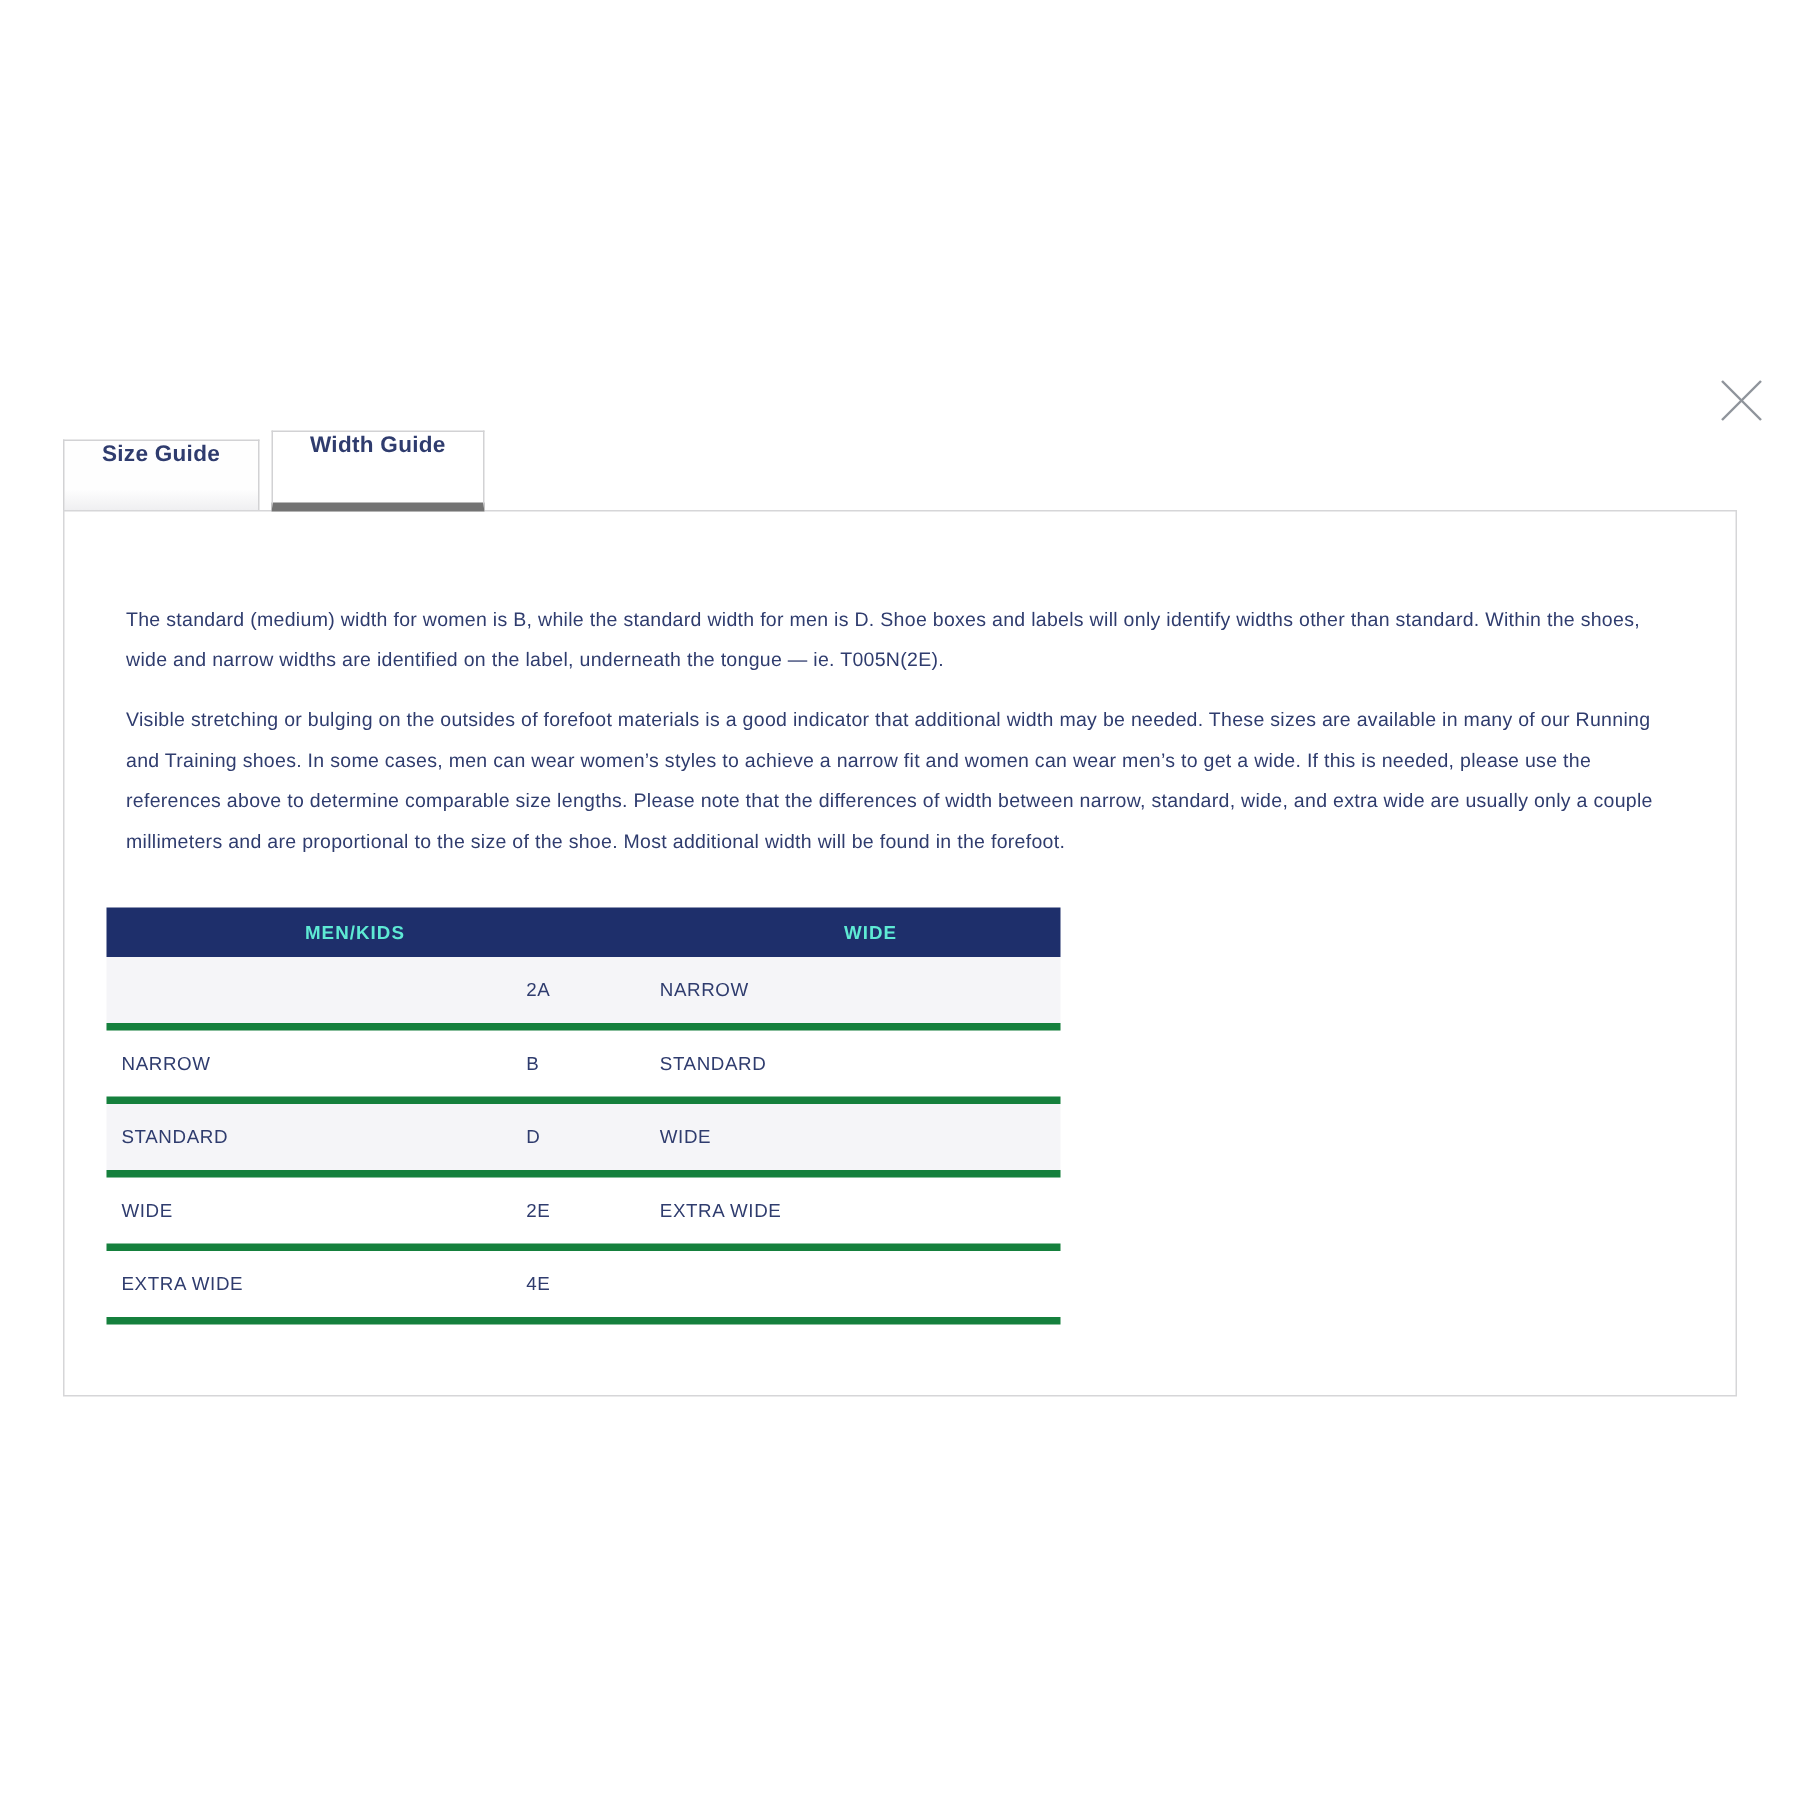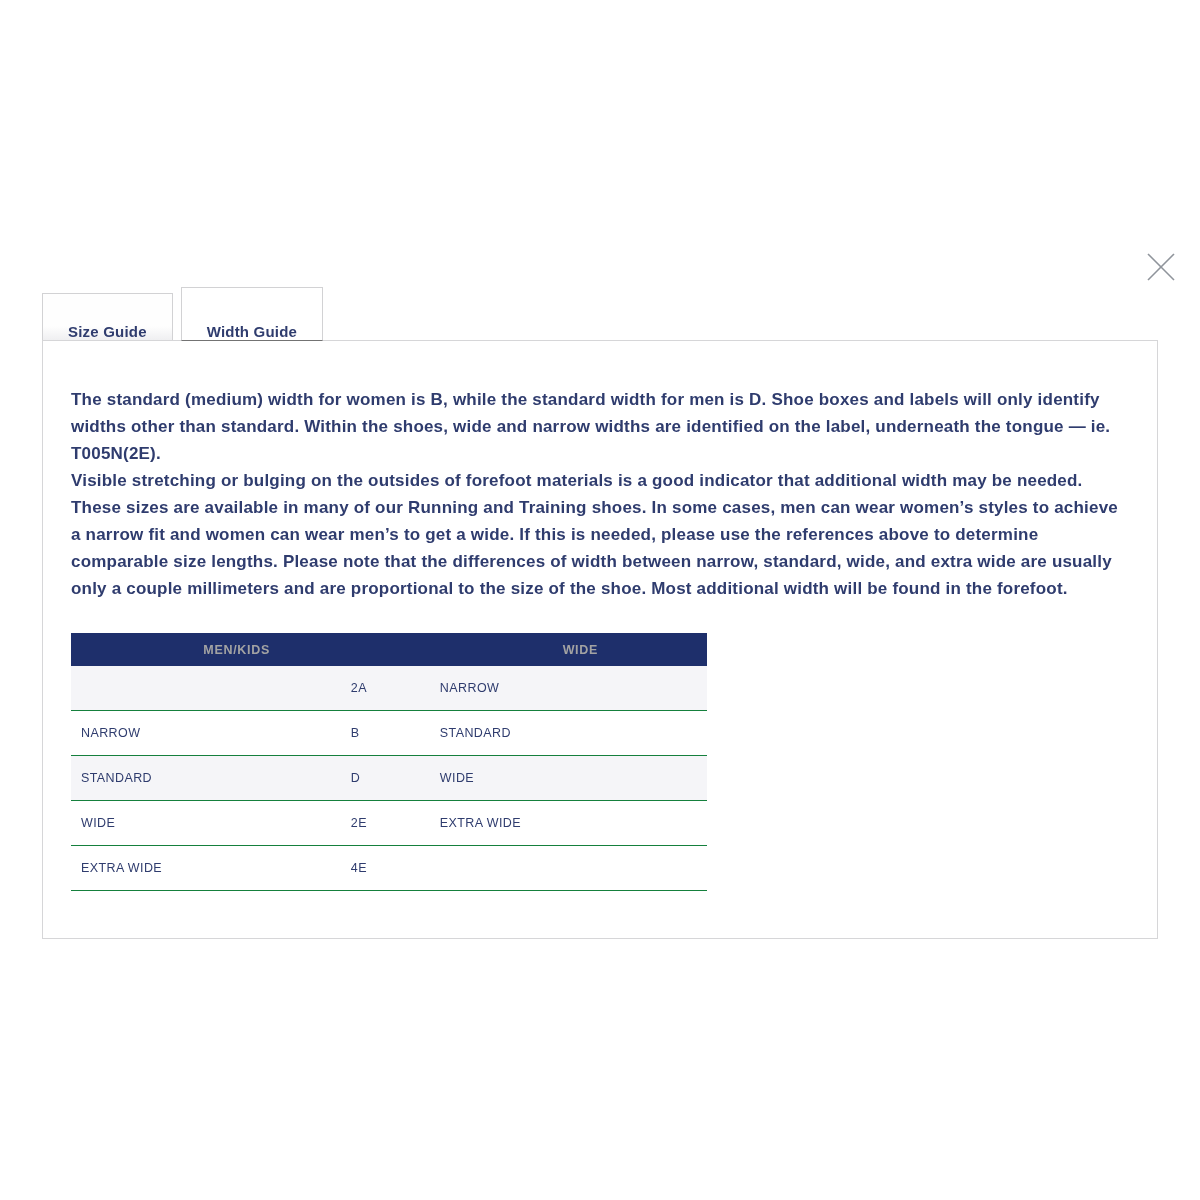--- a/index.html
+++ b/index.html
@@ -48,83 +48,82 @@
     box-sizing: border-box;
     border: 1px solid #d2d2d4;
     padding: 0 25px;
     font-size: 15px;
     font-weight: 700;
     letter-spacing: 0.2px;
     color: #2f3c6e;
     cursor: pointer;
     white-space: nowrap;
     display: flex;
-    align-items: flex-end;
+    align-items: flex-start;
   }
   .tab.inactive {
     height: 47px;
     background: linear-gradient(#fefefe 70%, #efeff1 100%);
     margin-right: 8px;
     border-bottom: none;
   }
   .tab.active {
     height: 54px;
     background: #ffffff;
-    border-bottom: 1px solid #737373;
+    border-bottom: 6px solid #737373;
     margin-bottom: -1px;
     z-index: 3;
   }
 
   
   .panel {
     position: relative;
     z-index: 1;
     box-sizing: border-box;
     border: 1px solid #d6d6d8;
     background: #ffffff;
     padding: 45px 28px 47px 28px;
     min-height: 584px;
   }
 
   .panel p {
-    margin: 0;
-    font-size: 17px;
+    margin: 13px;
+    font-size: 13px;
     line-height: 27px;
     letter-spacing: 0.2px;
     max-width: 1066px;
-    font-weight: bold;
   }
   .panel p.heading {
     margin-top: 33px;
   }
 
   
   .width-table {
     margin-top: 31px;
     width: 636px;
   }
   .thead {
     display: grid;
     grid-template-columns: 44% 14% 42%;
     background: #1e2f6b;
     height: 33px;
     align-items: center;
-    color: #a3a3a3;
+    color: #5eead4;
     font-size: 12.5px;
     font-weight: 700;
     letter-spacing: 0.7px;
     text-align: center;
     padding-left: 33px;
   }
   .trow {
     display: grid;
     grid-template-columns: 44% 14% 42%;
     height: 44px;
     align-items: center;
-    border-bottom: 1px solid #15803d;
+    border-bottom: 5px solid #15803d;
     font-size: 12.5px;
     letter-spacing: 0.4px;
     color: #2f3c6e;
   }
   .trow .cell-men { padding-left: 10px; }
   .trow.shade { background: #f5f5f8; }
 </style>
 </head>
 <body>
 

